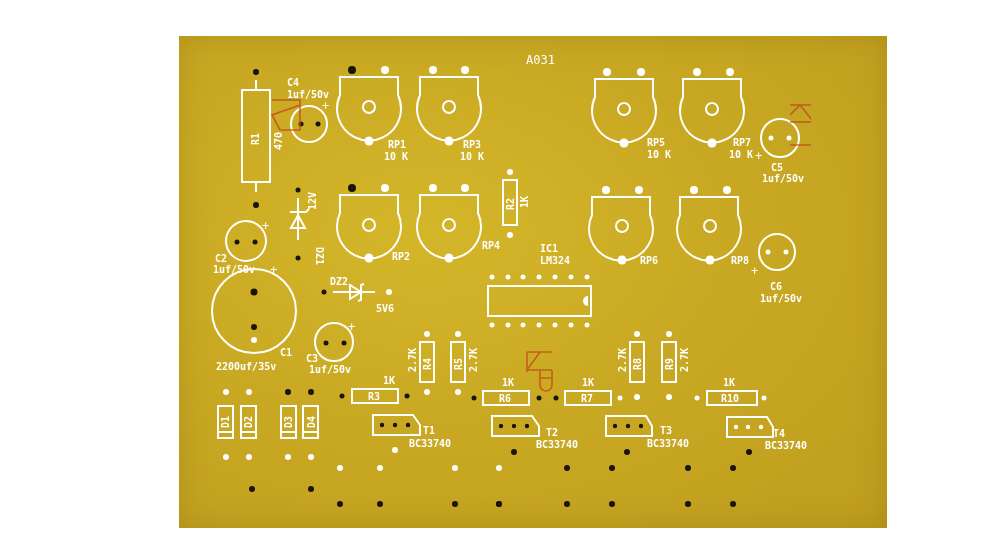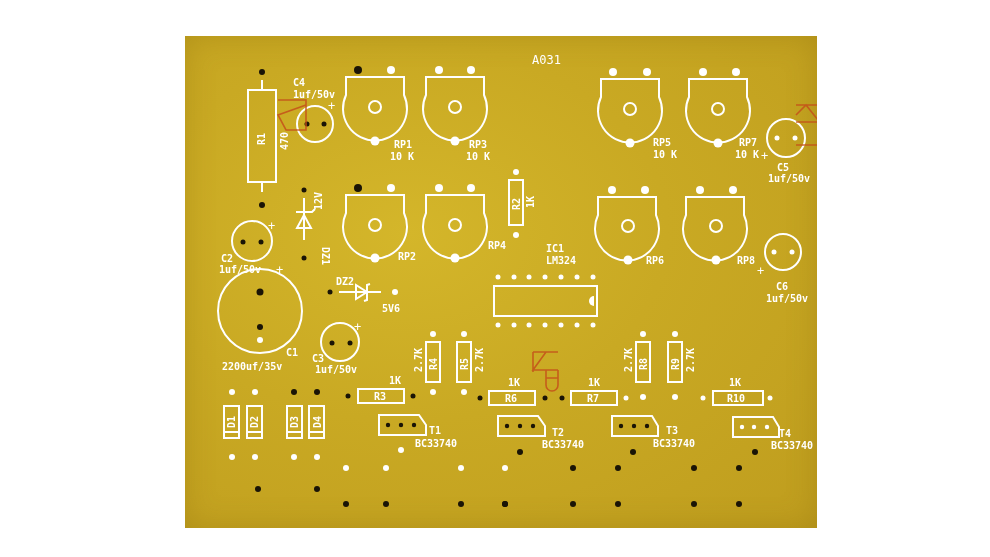--- a/index.html
+++ b/index.html
@@ -1,19 +1,19 @@
 <!DOCTYPE html>
 <html><head>
 <meta charset="utf-8">
 <style>
   html,body{margin:0;padding:0;background:#ffffff;}
   body{width:990px;height:557px;position:relative;overflow:hidden;font-family:"DejaVu Sans Mono",monospace;}
-  #board{position:absolute;left:179px;top:36px;width:632px;height:492px;
+  #board{position:absolute;left:179px;top:36px;width:708px;height:492px;
     background:radial-gradient(ellipse at 35% 40%,#d4b62a 0%,#c9a923 45%,#bf9d1e 100%);
-    box-shadow:inset 0 0 30px rgba(120,90,0,0.25);margin-left:6px;}
+    box-shadow:inset 0 0 30px rgba(120,90,0,0.25);}
   svg{position:absolute;left:0;top:0;}
   .silk{fill:none;stroke:#ffffff;stroke-width:2;}
   .silkfill{fill:#ffffff;}
   .hole{fill:#1a1406;}
   .pad{fill:#ffffff;}
   .lbl{fill:#ffffff;font-family:"DejaVu Sans Mono",monospace;font-weight:bold;font-size:10px;}
   .lblbig{fill:#ffffff;font-family:"DejaVu Sans Mono",monospace;font-size:12px;}
   .ink{fill:none;stroke:#c4501a;stroke-width:1.6;opacity:0.85;}
 </style>
 </head>

